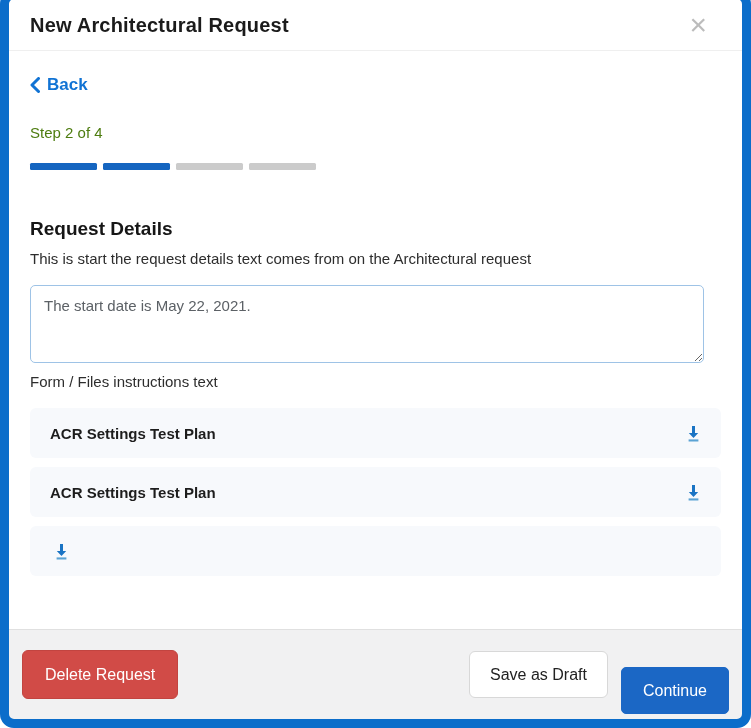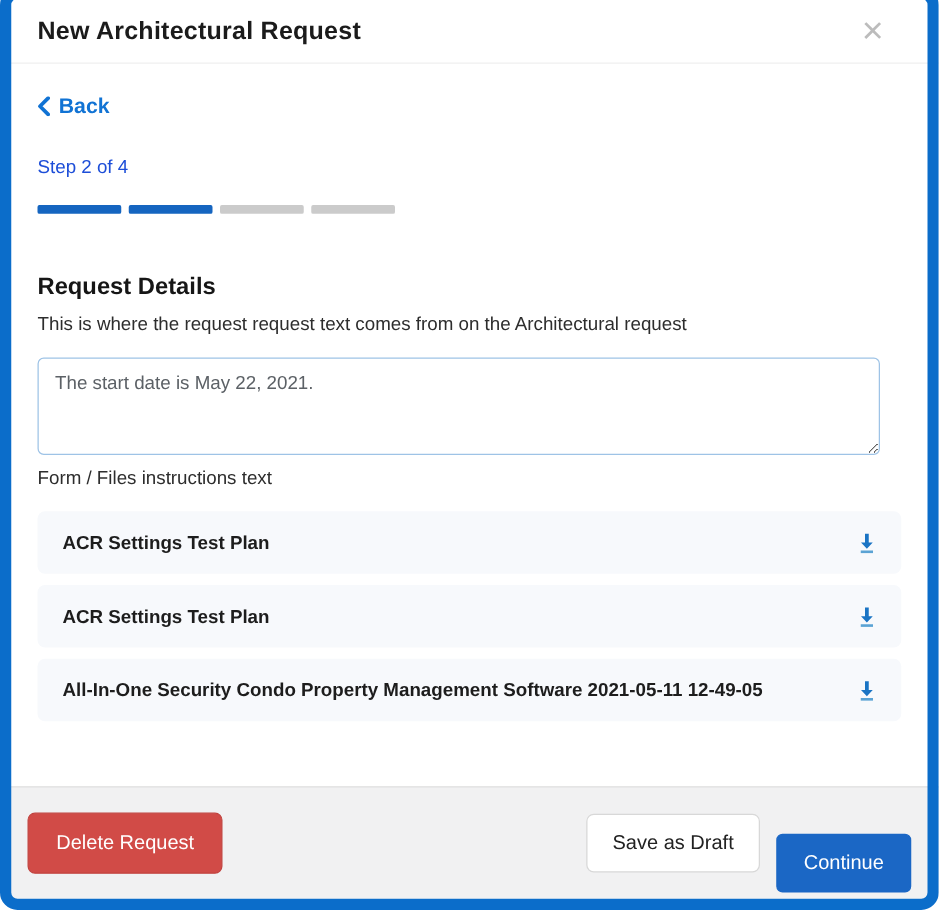--- a/index.html
+++ b/index.html
@@ -42,21 +42,21 @@
     position:relative;height:578px;overflow:hidden;
     padding:24px 30px 0 30px;
   }
 
   .back-link{
     display:inline-flex;align-items:center;gap:7px;
     color:var(--link-blue);font-size:17px;font-weight:bold;cursor:pointer;
   }
   .back-link svg{display:block;}
 
-  .step-text{margin-top:27px;font-size:15px;color:#1d4ed8;}
+  .step-text{margin-top:27px;font-size:15px;color:#4d7c0f;}
 
   .progress-row{margin-top:22px;display:flex;gap:6px;}
   .seg{width:67px;height:7px;border-radius:1.5px;}
   .seg.active{background:var(--progress-blue);}
   .seg.inactive{background:var(--progress-gray);}
 
   .section-heading{font-size:19px;font-weight:bold;color:#161616;line-height:22px;}
   .rd-heading{margin-top:48px;}
   .section-desc{margin-top:10px;font-size:15px;color:#2d2d2d;line-height:17px;}
 
@@ -126,21 +126,21 @@
     <div class="step-text">Step 2 of 4</div>
 
     <div class="progress-row">
         <div class="seg active"></div>
         <div class="seg active"></div>
         <div class="seg inactive"></div>
         <div class="seg inactive"></div>
       </div>
 
     <div class="section-heading rd-heading">Request Details</div>
-    <div class="section-desc">This is where the request request text comes from on the Architectural request</div>
+    <div class="section-desc">This is start the request details text comes from on the Architectural request</div>
 
     <textarea class="details-textarea" spellcheck="false" style="">The start date is May 22, 2021.</textarea>
 
     <div class="section-desc">Form / Files instructions text</div>
 
     <div class="file-list">
         <div class="file-row">
     <span class="file-name">ACR Settings Test Plan</span>
     <span class="dl-btn">
       <svg width="15" height="17" viewBox="0 0 15 17">
@@ -152,21 +152,20 @@
         <div class="file-row">
     <span class="file-name">ACR Settings Test Plan</span>
     <span class="dl-btn">
       <svg width="15" height="17" viewBox="0 0 15 17">
         <path d="M6 1 h3 v7 h3.2 L7.5 13 2.8 8 H6 Z" fill="#1a74c4"></path>
         <rect x="2.6" y="14.4" width="9.8" height="2.1" fill="#5ba3d4"></rect>
       </svg>
     </span>
   </div>
         <div class="file-row">
-    <span class="file-name">All-In-One Security Condo Property Management Software 2021-05-11 12-49-05</span>
     <span class="dl-btn">
       <svg width="15" height="17" viewBox="0 0 15 17">
         <path d="M6 1 h3 v7 h3.2 L7.5 13 2.8 8 H6 Z" fill="#1a74c4"></path>
         <rect x="2.6" y="14.4" width="9.8" height="2.1" fill="#5ba3d4"></rect>
       </svg>
     </span>
   </div>
       </div>
 
   </div>

